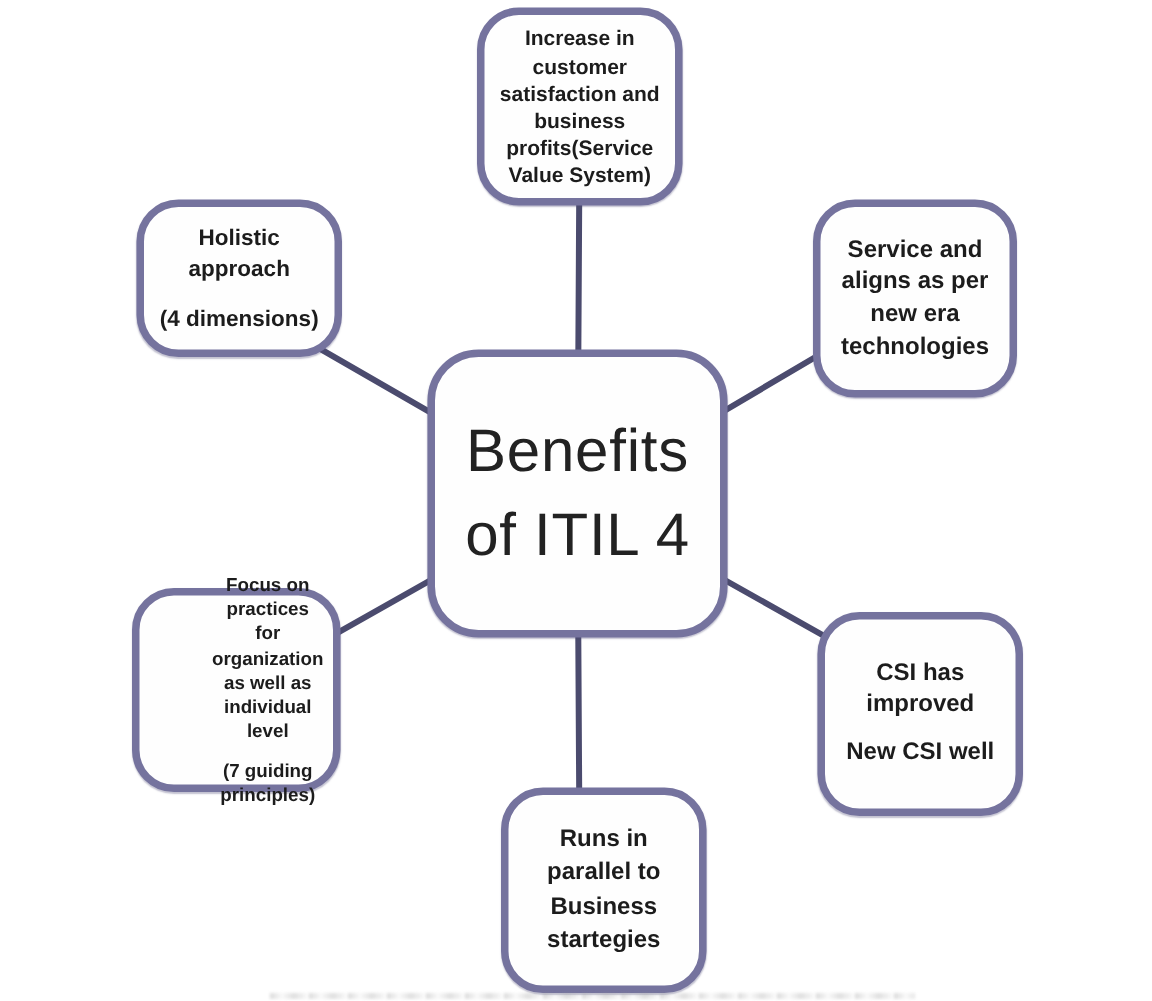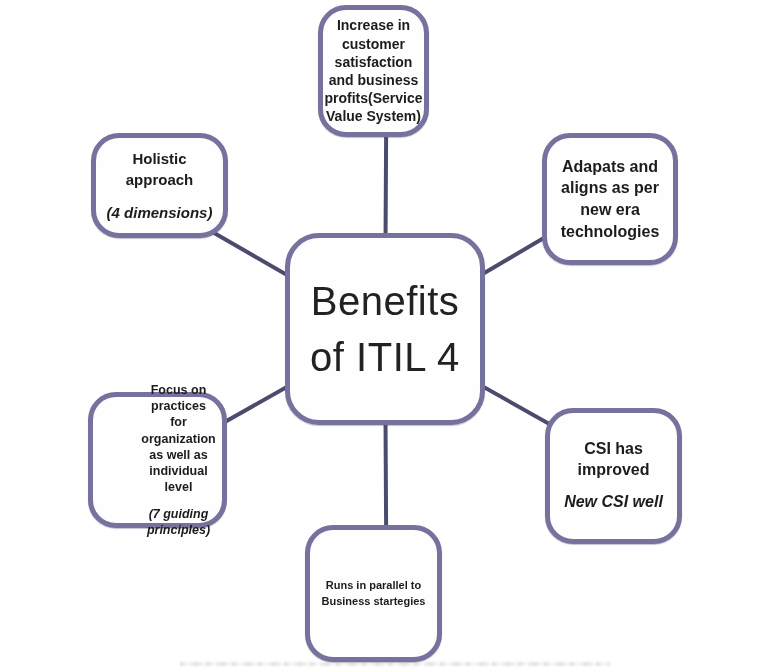--- a/index.html
+++ b/index.html
@@ -36,26 +36,26 @@
     flex-direction: column;
     justify-content: center;
     align-items: center;
     text-align: center;
     color: #1c1c1c;
     font-weight: bold;
     padding: 6px;
     box-shadow: 0 1px 1px rgba(80,78,120,0.35);
   }
   .node p { margin: 0; }
-  .node p + p { margin-top: 12px; font-style: italic; }
+  .node p + p { margin-top: 12px; }
 
-  .node-top          { left: 318px; top: 5px;   width: 111px; height: 132px; font-size: 14px;   line-height: 1.3; }
+  .node-top          { left: 318px; top: 5px;   width: 137px; height: 132px; font-size: 14px;   line-height: 1.3; }
   .node-top-right    { left: 542px; top: 133px; width: 136px; height: 132px; font-size: 16px;   line-height: 1.35; }
   .node-bottom-right { left: 545px; top: 392px; width: 137px; height: 136px; font-size: 16px;   line-height: 1.3; margin-top: 16px; }
-  .node-bottom       { left: 305px; top: 525px; width: 137px; height: 137px; font-size: 11px;   line-height: 1.4; }
+  .node-bottom       { left: 334px; top: 525px; width: 137px; height: 137px; font-size: 16px;   line-height: 1.4; }
   .node-bottom-left  { left: 88px;  top: 392px; width: 139px; height: 136px; font-size: 12.5px; line-height: 1.3; padding-left: 48px; }
   .node-bottom-left p + p { margin-top: 10px; }
   .node-top-left     { left: 91px;  top: 133px; width: 137px; height: 105px; font-size: 15px;   line-height: 1.4; }
 
   .node-center {
     left: 285px; top: 233px; width: 200px; height: 192px;
     font-size: 40px;
     font-weight: 400;
     line-height: 1.4;
     border-radius: 34px;
@@ -85,21 +85,21 @@
     <line x1="386.5" y1="593.5" x2="385" y2="331.5"></line>
     <line x1="157.5" y1="460" x2="385" y2="331.5"></line>
     <line x1="159.5" y1="201.5" x2="385" y2="331.5"></line>
   </svg>
 
   <div class="node node-top">
     <p>Increase in customer satisfaction and business profits(Service Value System)</p>
   </div>
 
   <div class="node node-top-right">
-    <p>Adapats and aligns as per new era technologies</p>
+    <p>Service and aligns as per new era technologies</p>
   </div>
 
   <div class="node node-bottom-right">
     <p>CSI has improved</p>
     <p>New CSI well</p>
   </div>
 
   <div class="node node-bottom">
     <p>Runs in parallel to Business startegies</p>
   </div>

